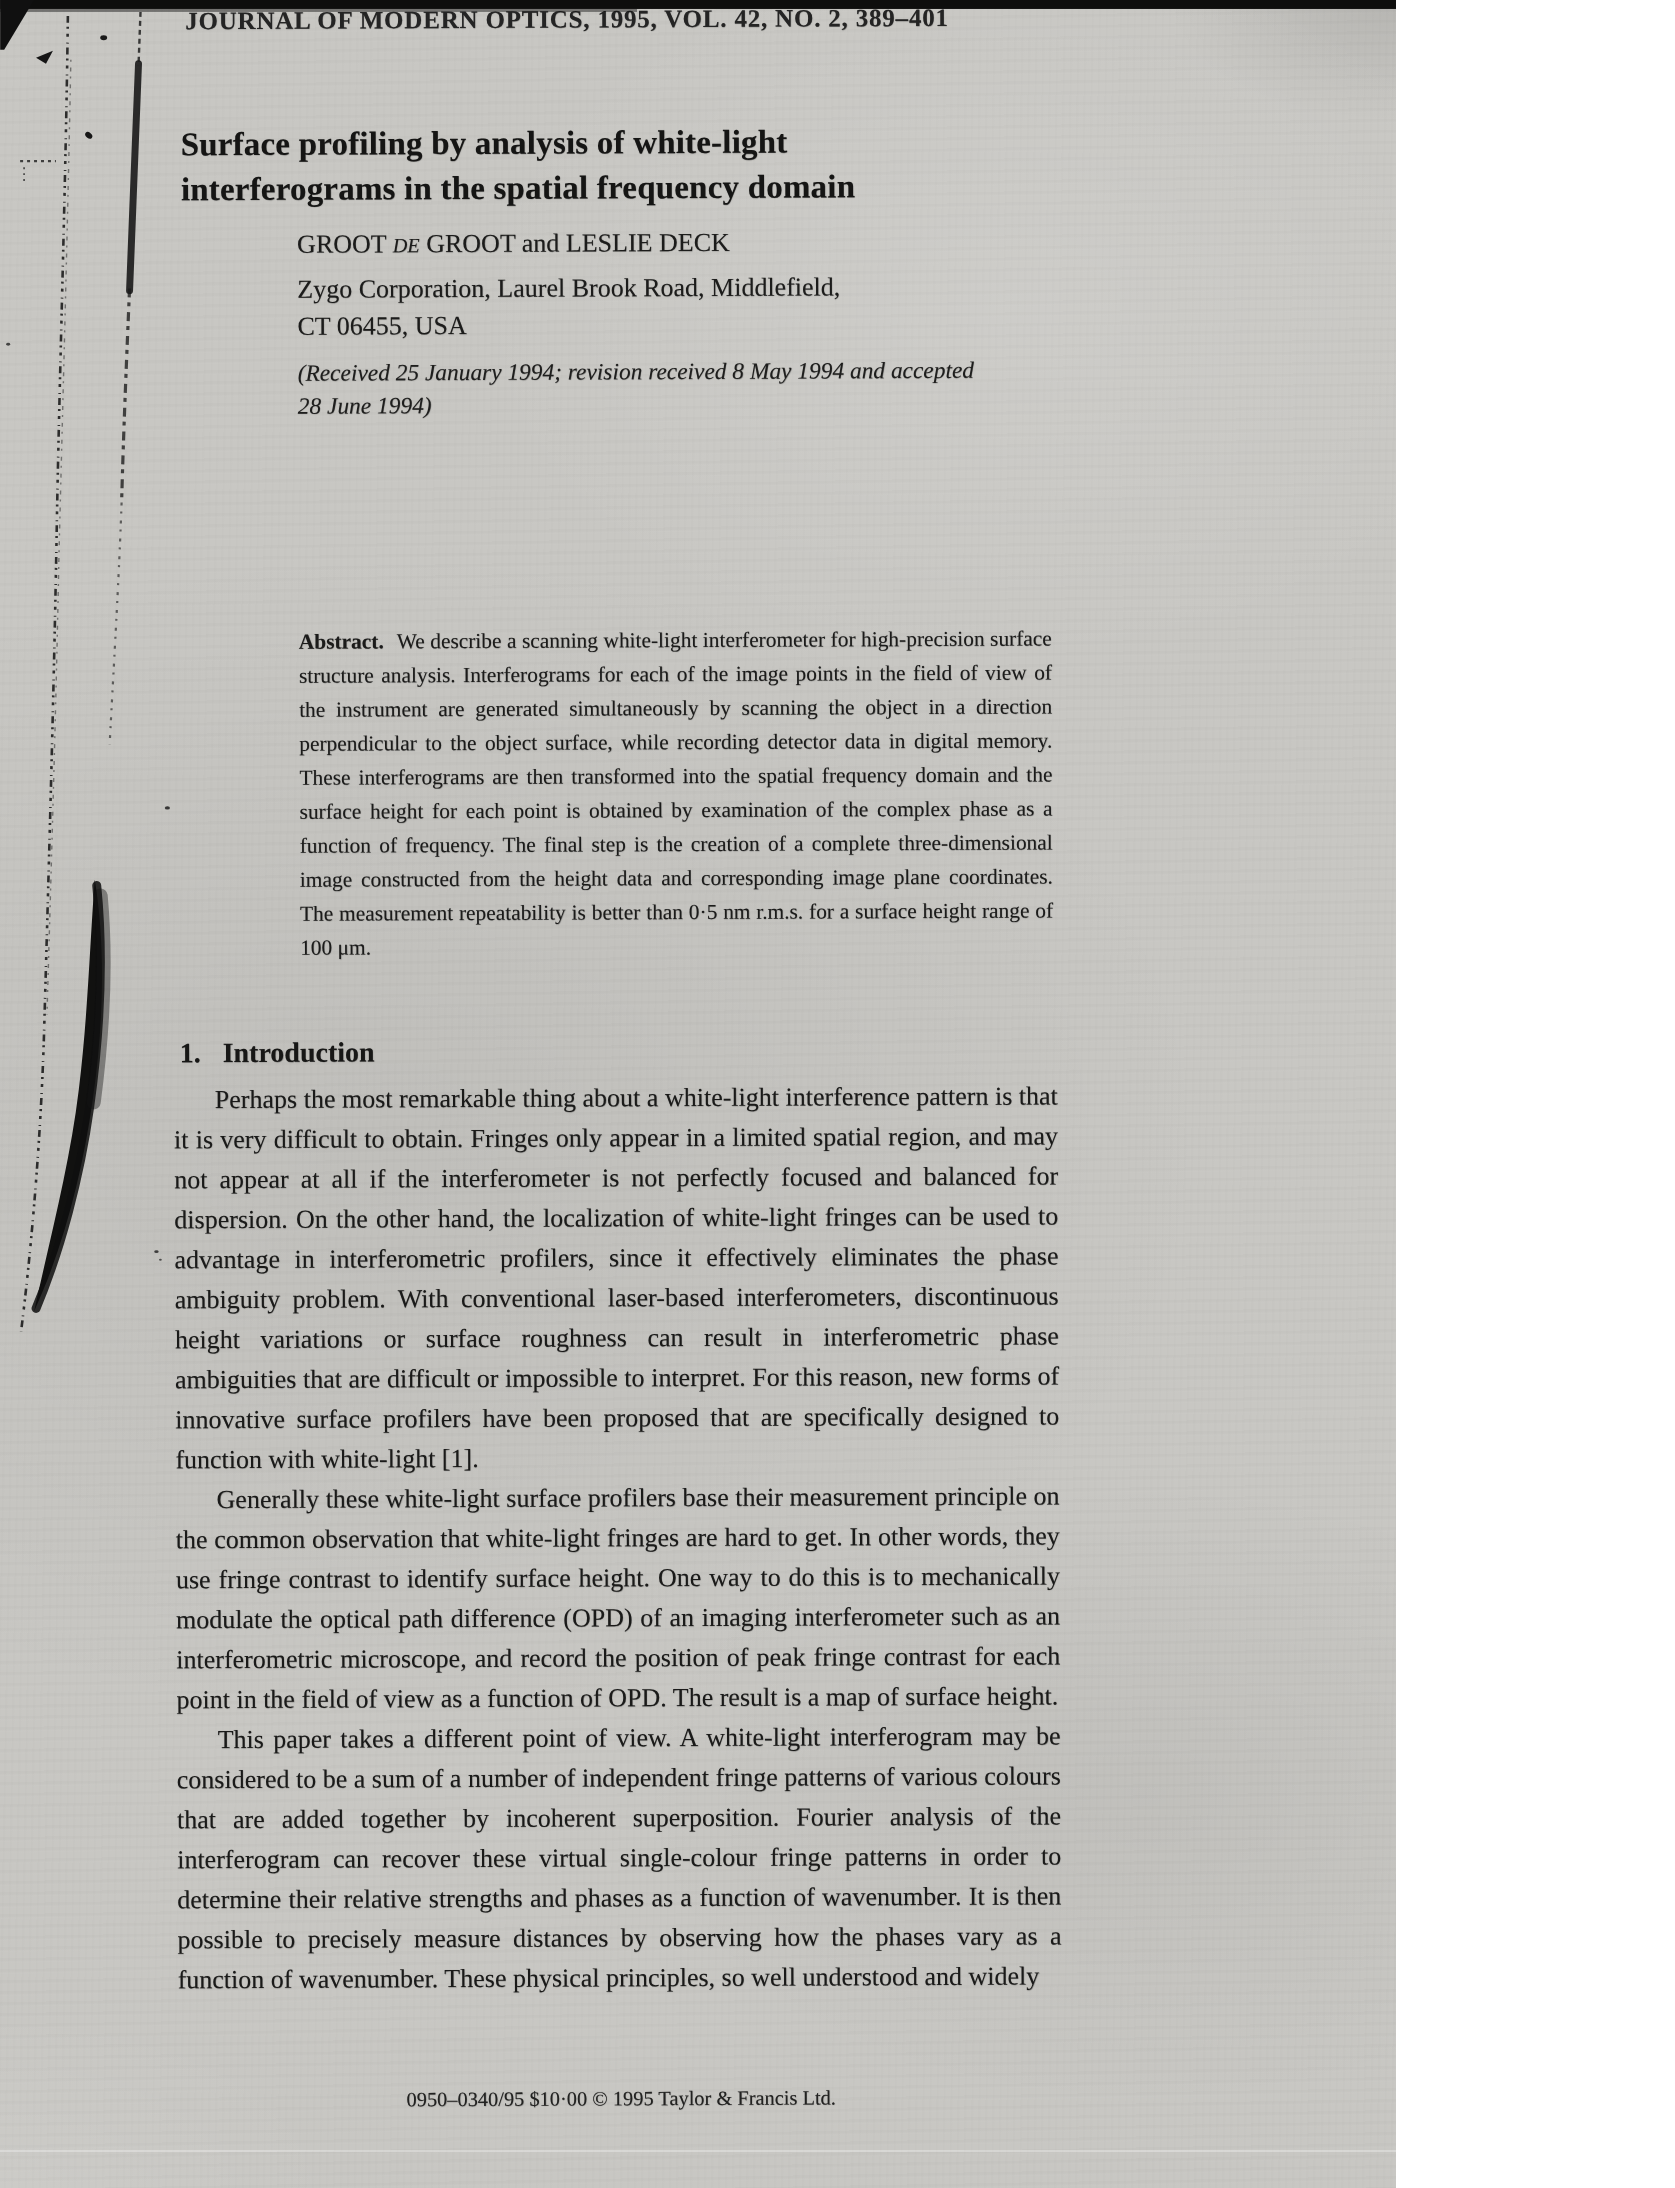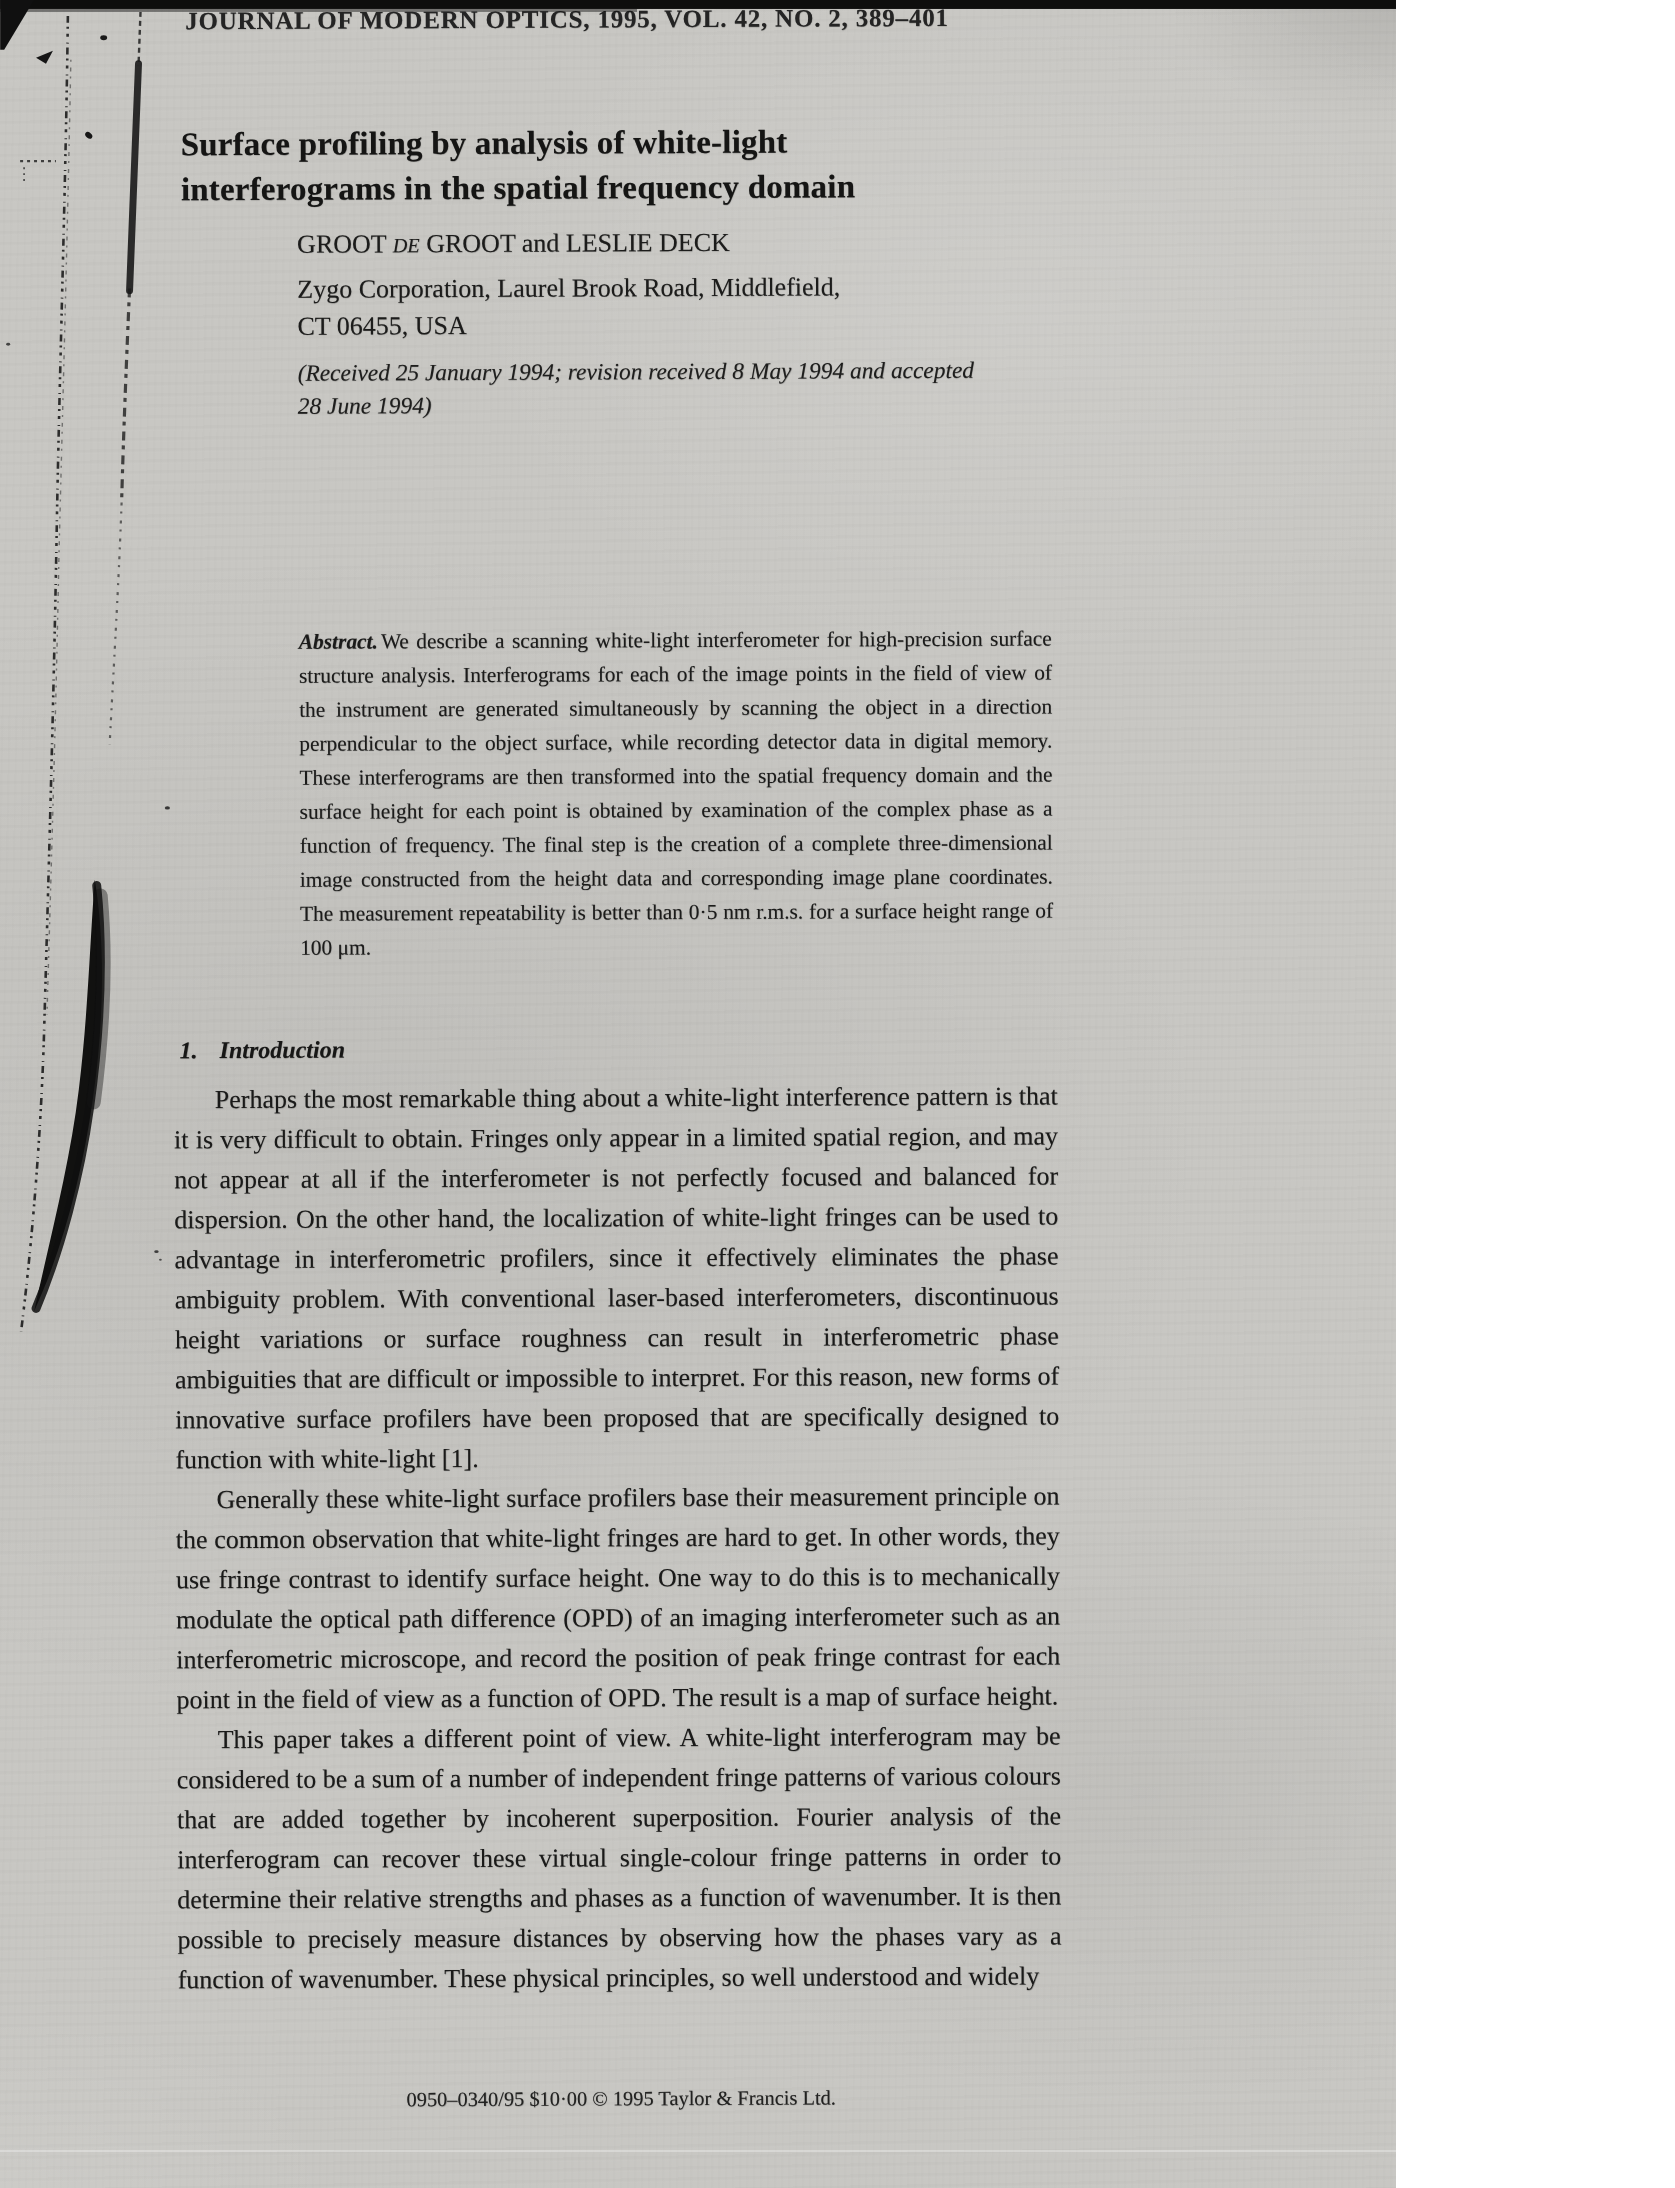--- a/index.html
+++ b/index.html
@@ -50,24 +50,24 @@
   }
   .received {
     position: absolute; left: 296px; top: 358px;
     font-size: 23.4px; font-style: italic; line-height: 33px; color: #1e1e1d;
   }
   .abstract {
     position: absolute; left: 296px; top: 626px; width: 753px;
     font-size: 21.4px; line-height: 34px;
     text-align: justify; color: #1b1b1a;
   }
-  .abstract .abstract-label { font-weight: 700; margin-right: 3px; font-style: italic; }
+  .abstract .abstract-label { font-weight: 700; margin-right: 13px; }
   .section-heading {
     position: absolute; left: 175px; top: 1038px;
-    font-size: 24px; font-weight: 700; color: #171716; font-style: italic;
+    font-size: 28px; font-weight: 700; color: #171716;
   }
   .section-heading .sec-num { margin-right: 22px; }
   .body-text {
     position: absolute; left: 169px; top: 1081px; width: 884px;
     font-size: 26px; line-height: 40px;
     text-align: justify; color: #1a1a19;
   }
   .body-text p { margin: 0; text-indent: 41px; }
   .footer-line {
     position: absolute; left: 169px; top: 2090px; width: 886px;

